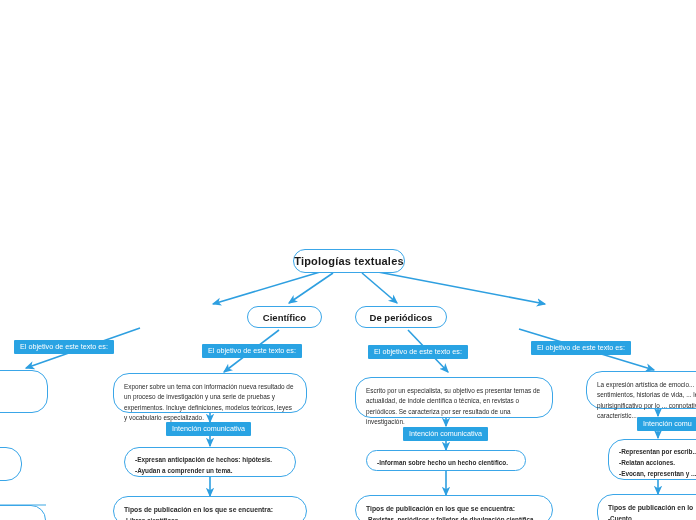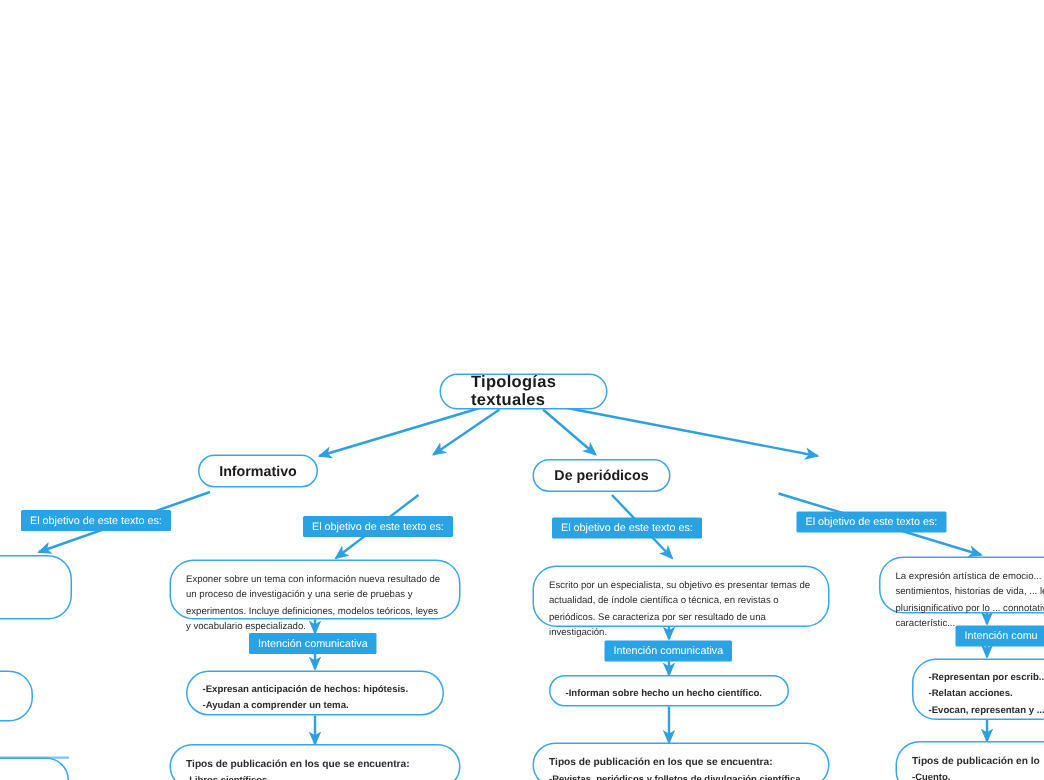--- a/index.html
+++ b/index.html
@@ -103,23 +103,23 @@
 
       <path d="M210,477 L210,496"></path>
       <path d="M446,471 L446,495"></path>
       <path d="M658,480 L658,494"></path>
     </g>
     <g stroke="#7dc4ec" stroke-width="1.5" fill="none">
       <path d="M0,505 L46,505"></path>
     </g>
   </svg>
 
-  <div class="node root" style="left:293px;top:249px;width:112px;height:24px;padding-left:20px;">Tipologías textuales</div>
+  <div class="node root" style="left:293px;top:249px;width:112px;height:24px;">Tipologías textuales</div>
 
-  <div class="node branch" style="left:132px;top:303px;width:80px;height:22px;">Informativo</div>
+  <div class="node branch" style="left:247px;top:306px;width:75px;height:22px;">Científico</div>
   <div class="node branch" style="left:355px;top:306px;width:92px;height:22px;">De periódicos</div>
 
   <div class="tag" style="left:14px;top:340px;">El objetivo de este texto es:</div>
   <div class="tag" style="left:202px;top:344px;">El objetivo de este texto es:</div>
   <div class="tag" style="left:368px;top:345px;">El objetivo de este texto es:</div>
   <div class="tag" style="left:531px;top:341px;">El objetivo de este texto es:</div>
 
   <div class="node para" style="left:-52px;top:370px;width:100px;height:43px;">
     <span class="bl">...mientos</span>
     <span class="bl">...ería</span>

